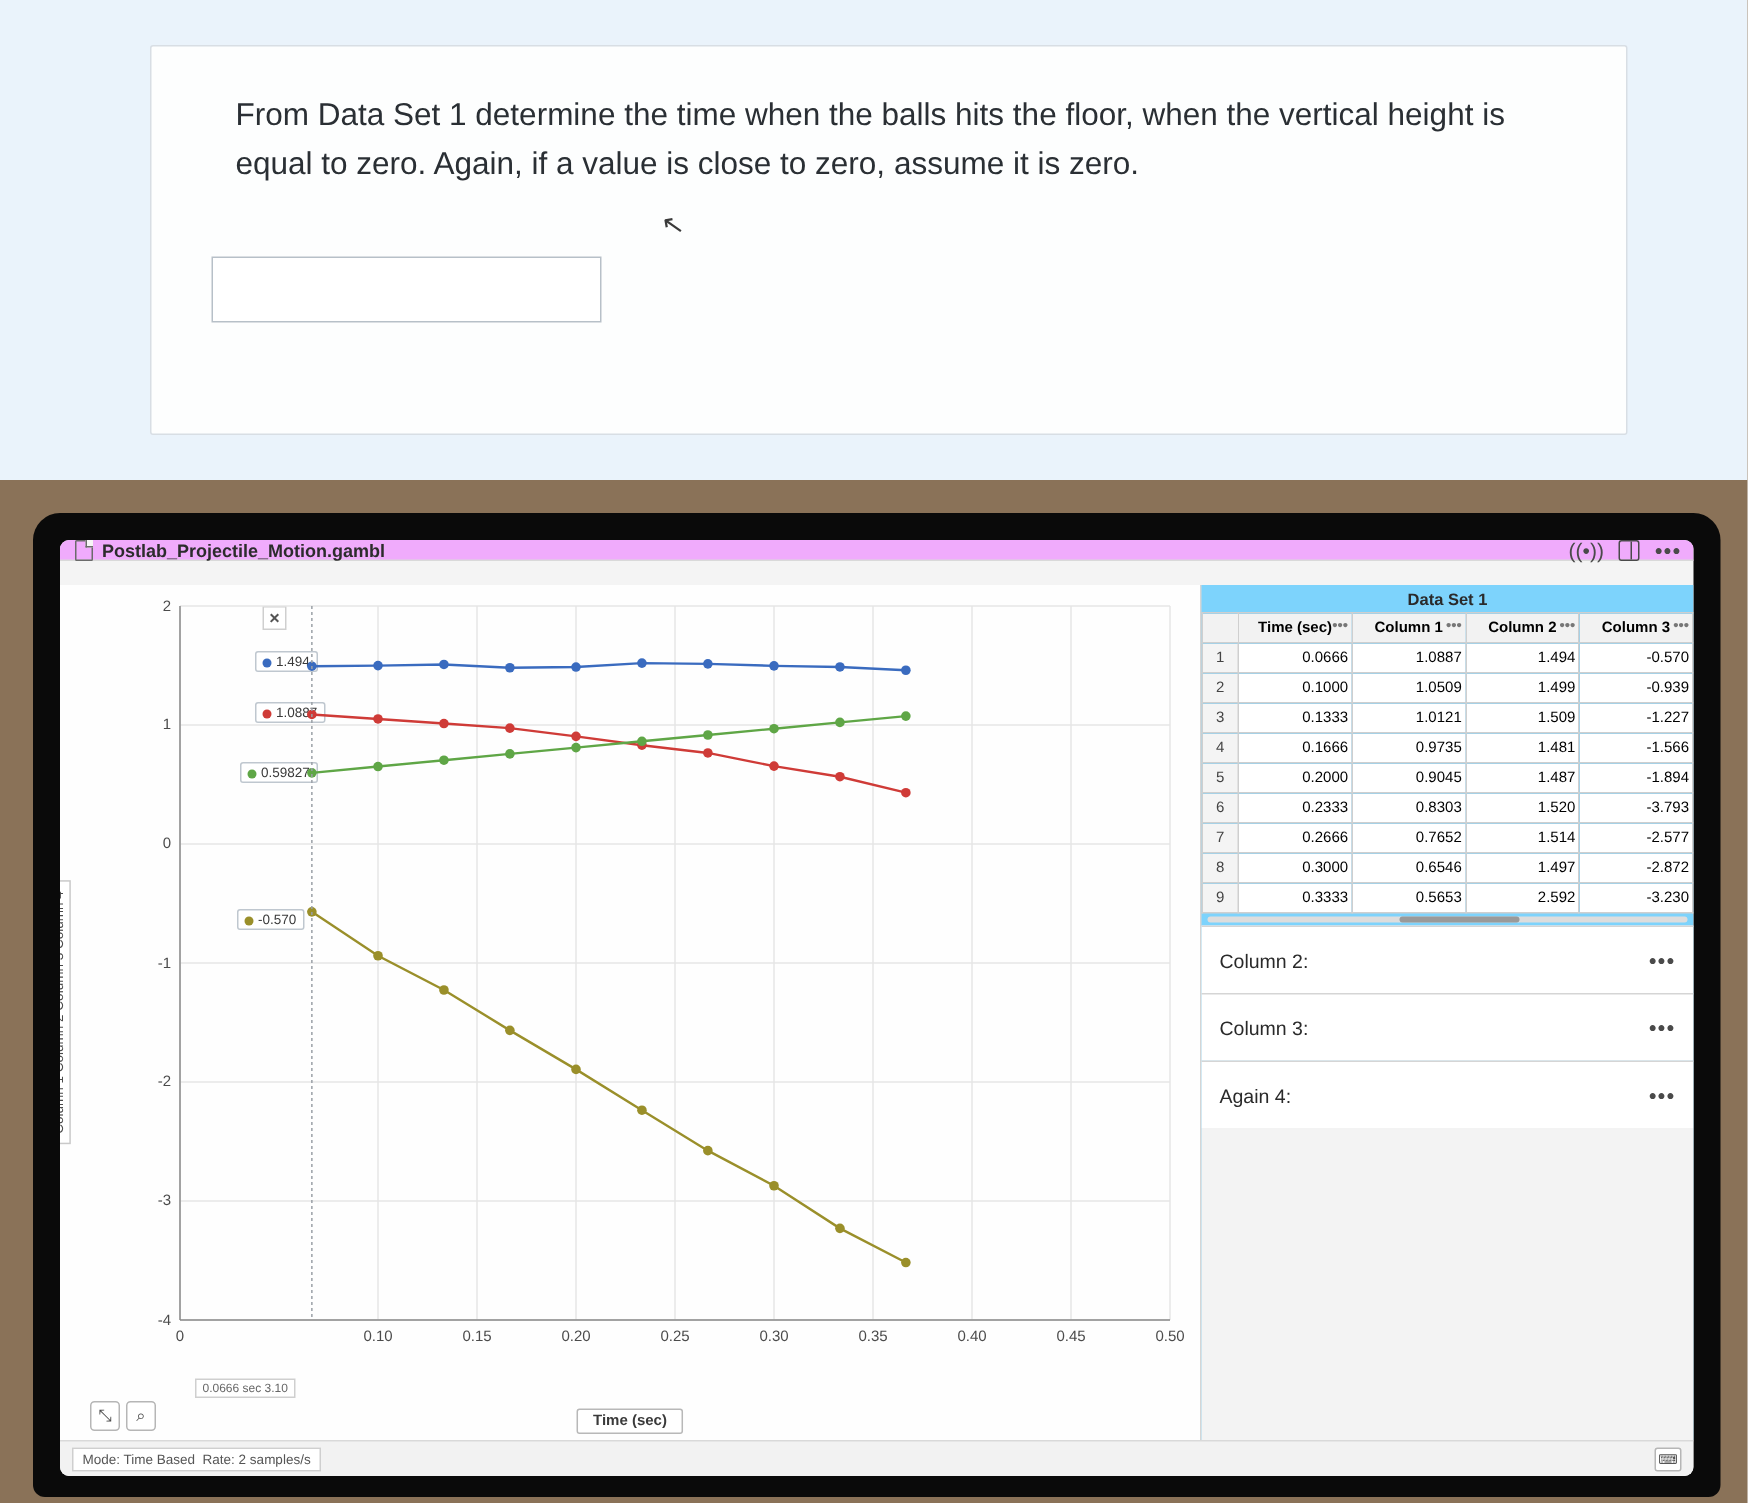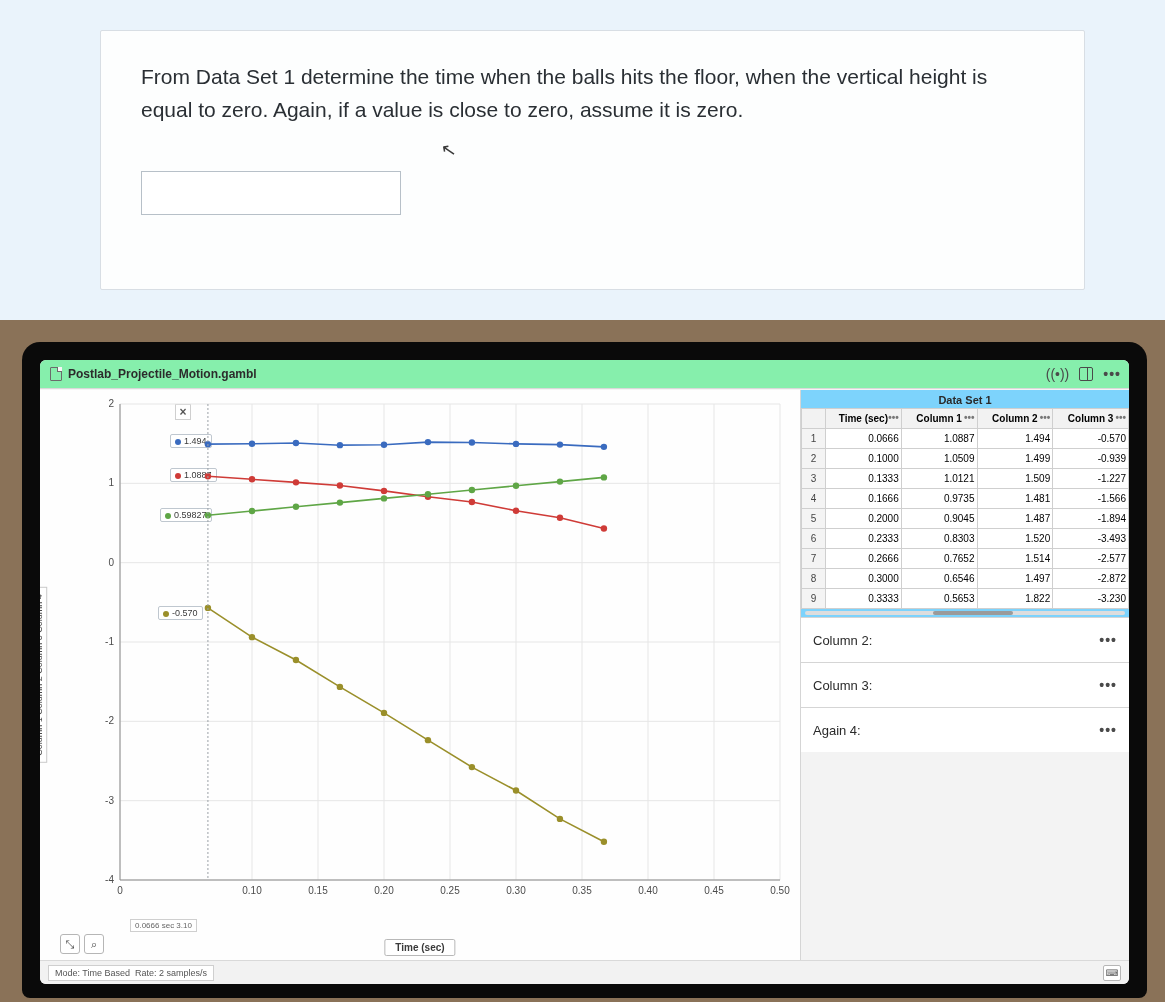--- a/index.html
+++ b/index.html
@@ -25,20 +25,21 @@
     border: 1px solid #d8dee4;
     border-radius: 2px;
     padding: 30px 40px 50px 40px;
     height: 260px;
     position: relative;
   }
   .question-text {
     font-size: 21px;
     line-height: 1.55;
     color: #2a2f34;
+    margin-left: 16px;
   }
   .answer-field {
     margin-top: 45px;
     width: 260px;
     height: 44px;
     border: 1px solid #b7c0c8;
     background: #fff;
     padding: 6px 10px;
     font-size: 16px;
   }
@@ -64,22 +65,22 @@
   .screen {
     background: #f4f4f4;
     width: 100%; height: 100%;
     border-radius: 6px;
     position: relative;
     overflow: hidden;
   }
 
   
   .titlebar {
-    height: 29px;
-    background: #86efac;
+    height: 14px;
+    background: #f0abfc;
     border-bottom: 1px solid #d9d9d9;
     display: flex;
     align-items: center;
     padding: 0 10px;
     position: relative;
   }
   .doc-ico {
     width: 12px; height: 14px;
     border: 1px solid #6b6b6b;
     border-radius: 1px;
@@ -428,41 +429,41 @@
                 <td>0.2000</td>
                 <td>0.9045</td>
                 <td>1.487</td>
                 <td>-1.894</td>
               </tr>
               <tr>
                 <td class="rownum">6</td>
                 <td>0.2333</td>
                 <td>0.8303</td>
                 <td>1.520</td>
-                <td>-3.493</td>
+                <td>-3.793</td>
               </tr>
               <tr>
                 <td class="rownum">7</td>
                 <td>0.2666</td>
                 <td>0.7652</td>
                 <td>1.514</td>
                 <td>-2.577</td>
               </tr>
               <tr>
                 <td class="rownum">8</td>
                 <td>0.3000</td>
                 <td>0.6546</td>
                 <td>1.497</td>
                 <td>-2.872</td>
               </tr>
               <tr>
                 <td class="rownum">9</td>
                 <td>0.3333</td>
                 <td>0.5653</td>
-                <td>1.822</td>
+                <td>2.592</td>
                 <td>-3.230</td>
               </tr>
             </tbody>
         </table>
         <div class="tbl-scroll"></div>
 
         <div id="stat-rows">
             <div class="stat-row">
               <span>Column 2:</span>
               <span class="dots-ico">•••</span>

